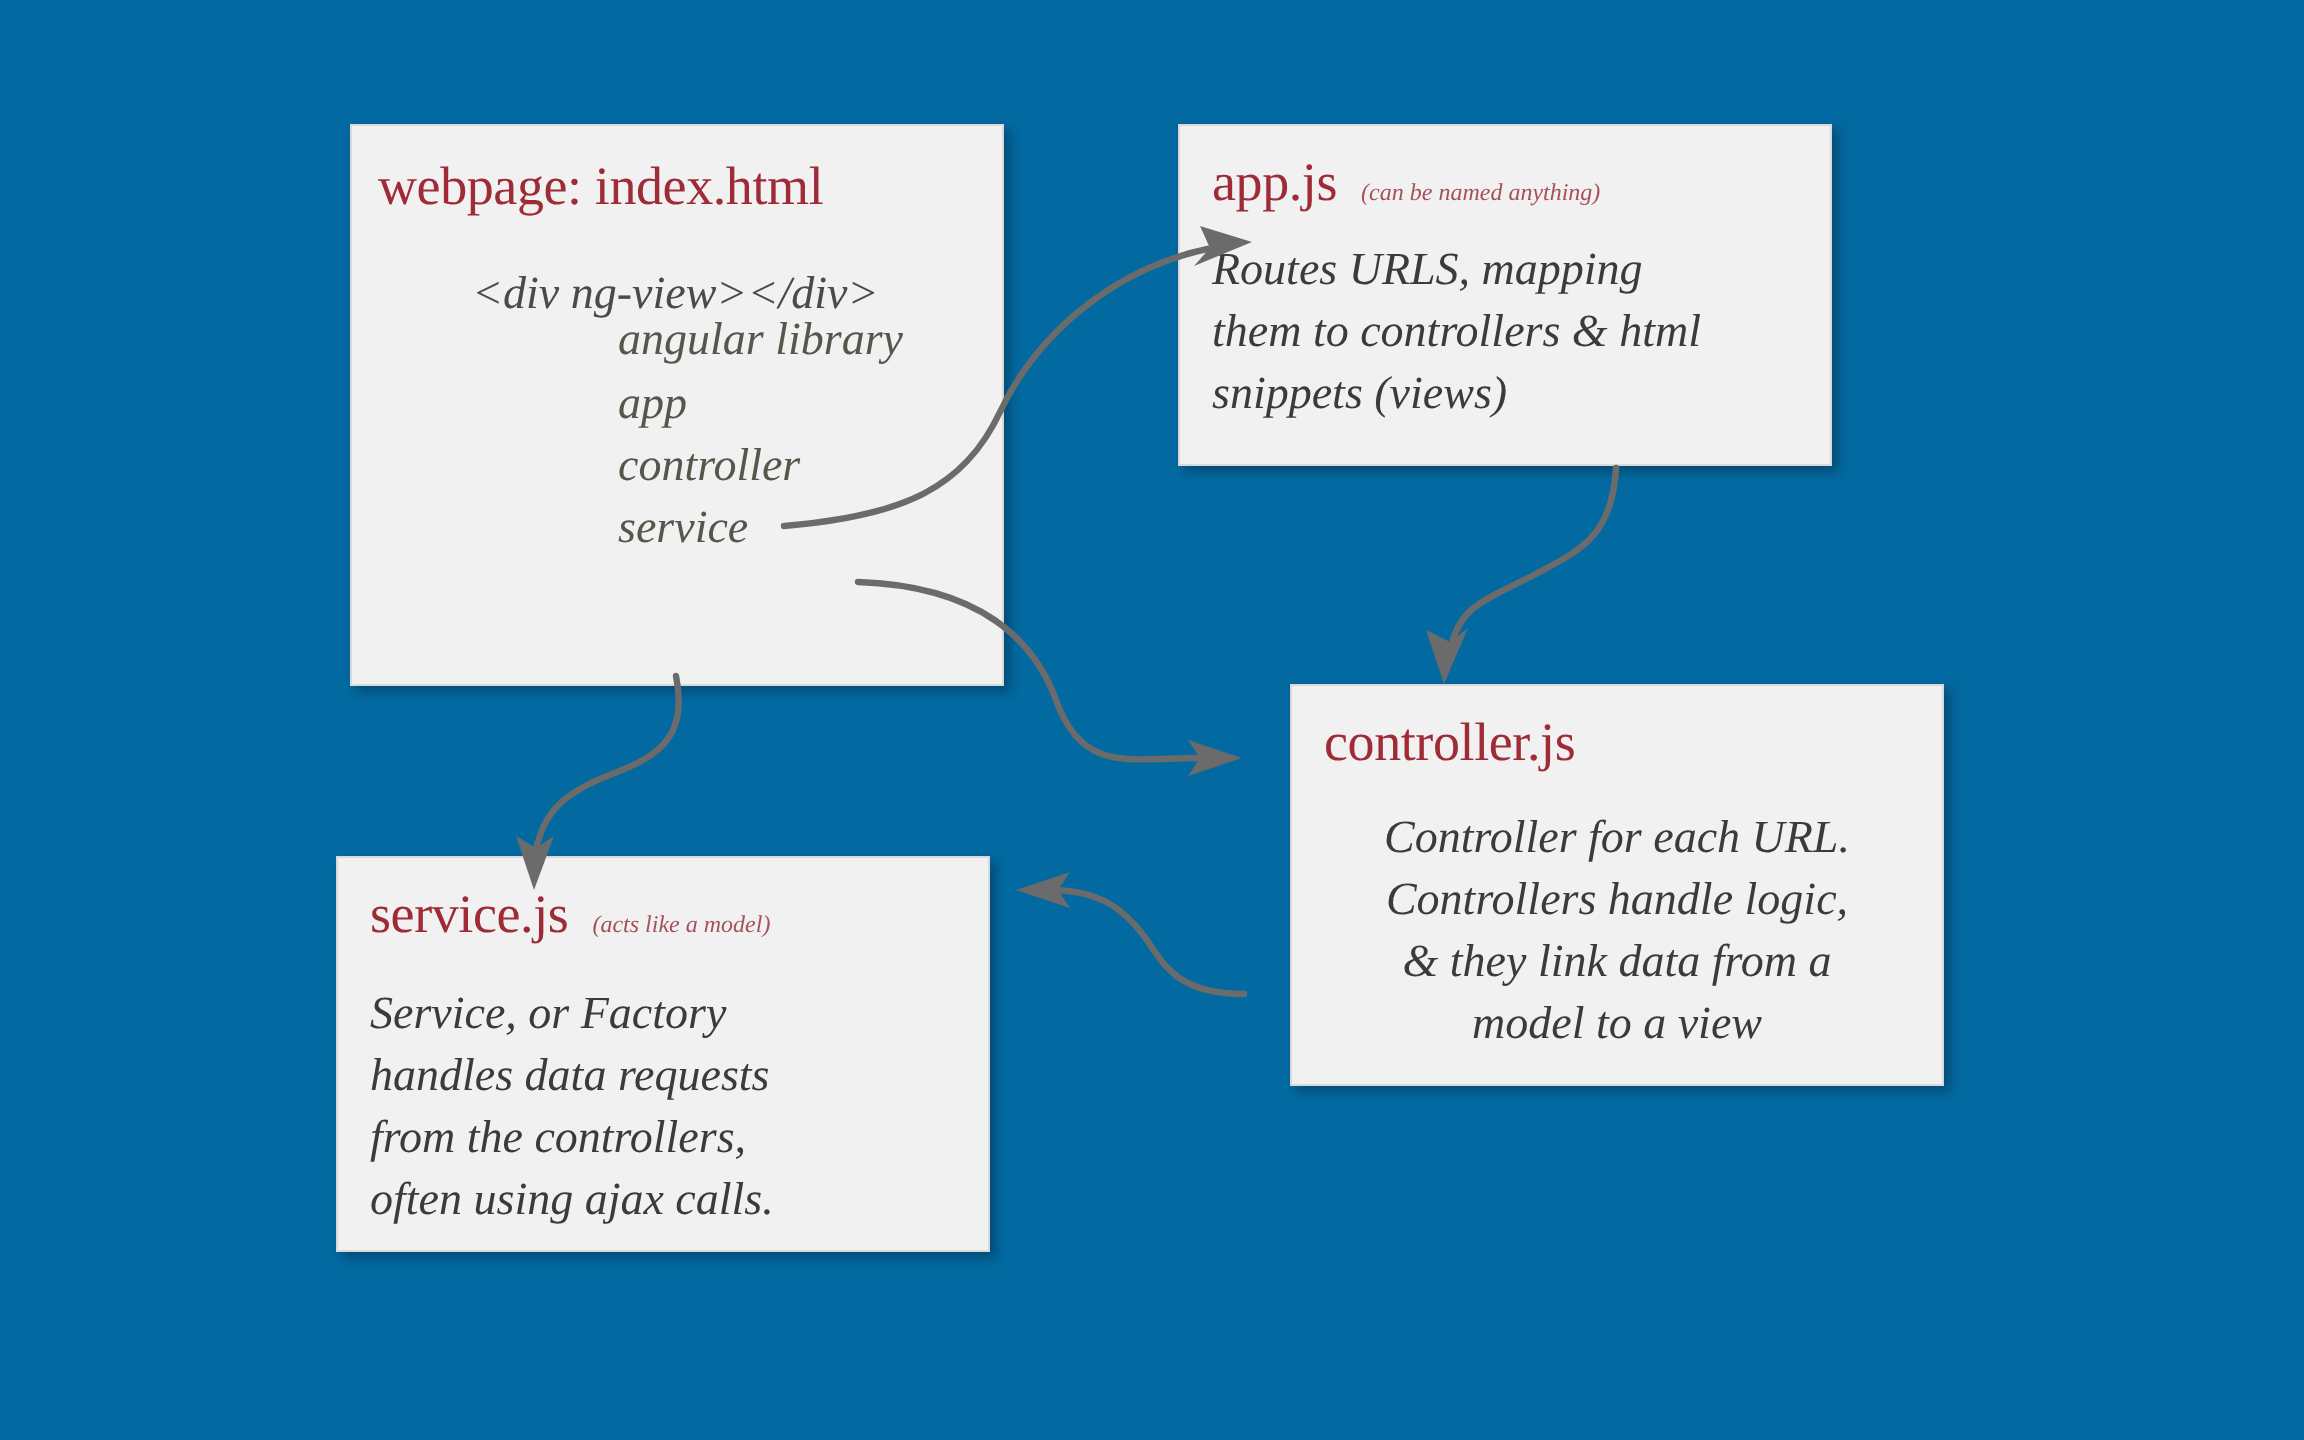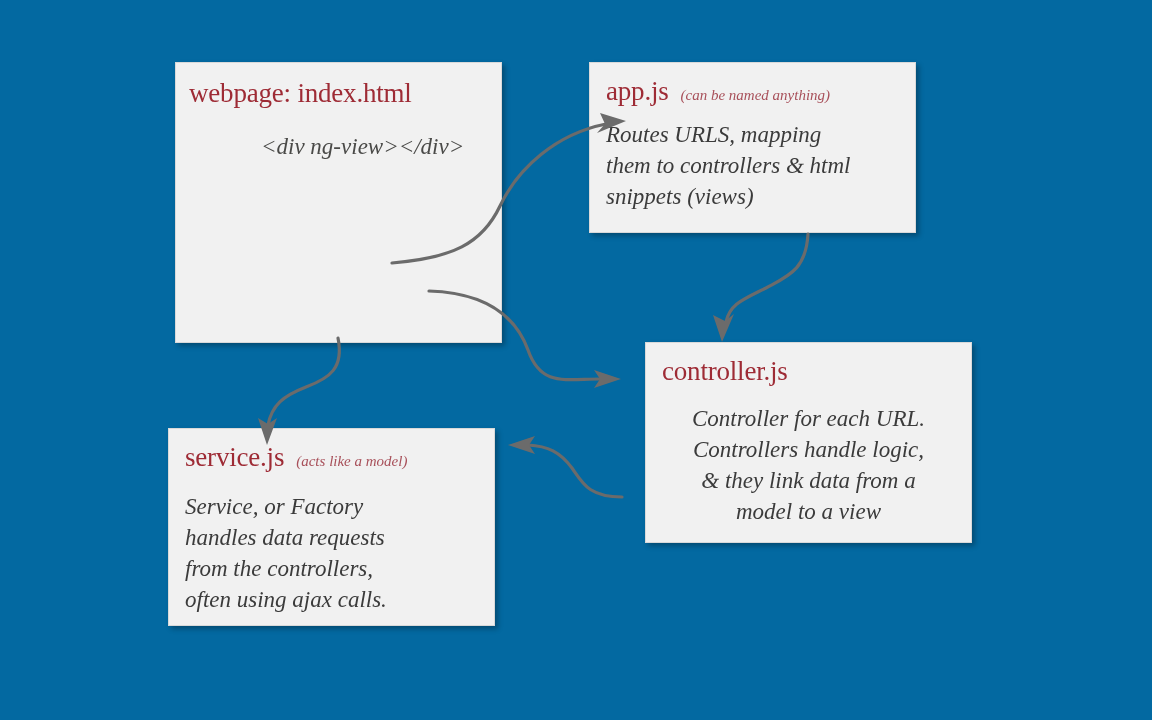--- a/index.html
+++ b/index.html
@@ -36,42 +36,42 @@
   .node-title {
     color: #9e2b35;
     font-size: 27px;
     font-weight: 400;
     font-style: normal;
     line-height: 1.1;
     letter-spacing: -0.2px;
   }
   .node-note {
     color: #a8505a;
-    font-size: 15px;
+    font-size: 12px;
     font-style: italic;
     font-weight: 400;
     line-height: 1.1;
   }
 
   .node-body {
     color: #3b3b3b;
     font-size: 23px;
     font-style: italic;
     line-height: 1.36;
     margin-top: 14px;
     white-space: pre-line;
   }
 
   
   #node-webpage { left: 175px; top: 62px; width: 327px; height: 281px; padding: 16px 12px 10px 13px; }
   .ngview {
     color: #4a4a48;
     font-size: 23px;
     font-style: italic;
-    margin: 24px 0 0 72px;
+    margin: 24px 0 0 47px;
     line-height: 1.2;
     white-space: nowrap;
   }
   .loads {
     color: #3b3b3b;
     font-size: 23px;
     font-style: italic;
     margin: 13px 0 0 0;
     line-height: 1.2;
   }
@@ -138,20 +138,26 @@
       <path d="M 622,497 C 588,497 582,482 572,468 C 560,452 548,446 528,445"></path>
       <polygon points="508,445 535,436 529,445 535,454"></polygon>
     </g>
   </svg>
 
   <div class="node" id="node-webpage">
     <div class="title-row">
       <span class="node-title">webpage: index.html</span>
     </div>
     <div class="ngview">&lt;div ng-view&gt;&lt;/div&gt;</div>
+    <ul class="loads-list">
+      <li>angular library</li>
+      <li>app</li>
+      <li>controller</li>
+      <li>service</li>
+    </ul>
   </div>
 
   <div class="node" id="node-appjs">
     <div class="title-row">
       <span class="node-title">app.js</span>
       <span class="node-note">(can be named anything)</span>
     </div>
     <div class="node-body">Routes URLS, mapping
 them to controllers &amp; html
 snippets (views)</div>

